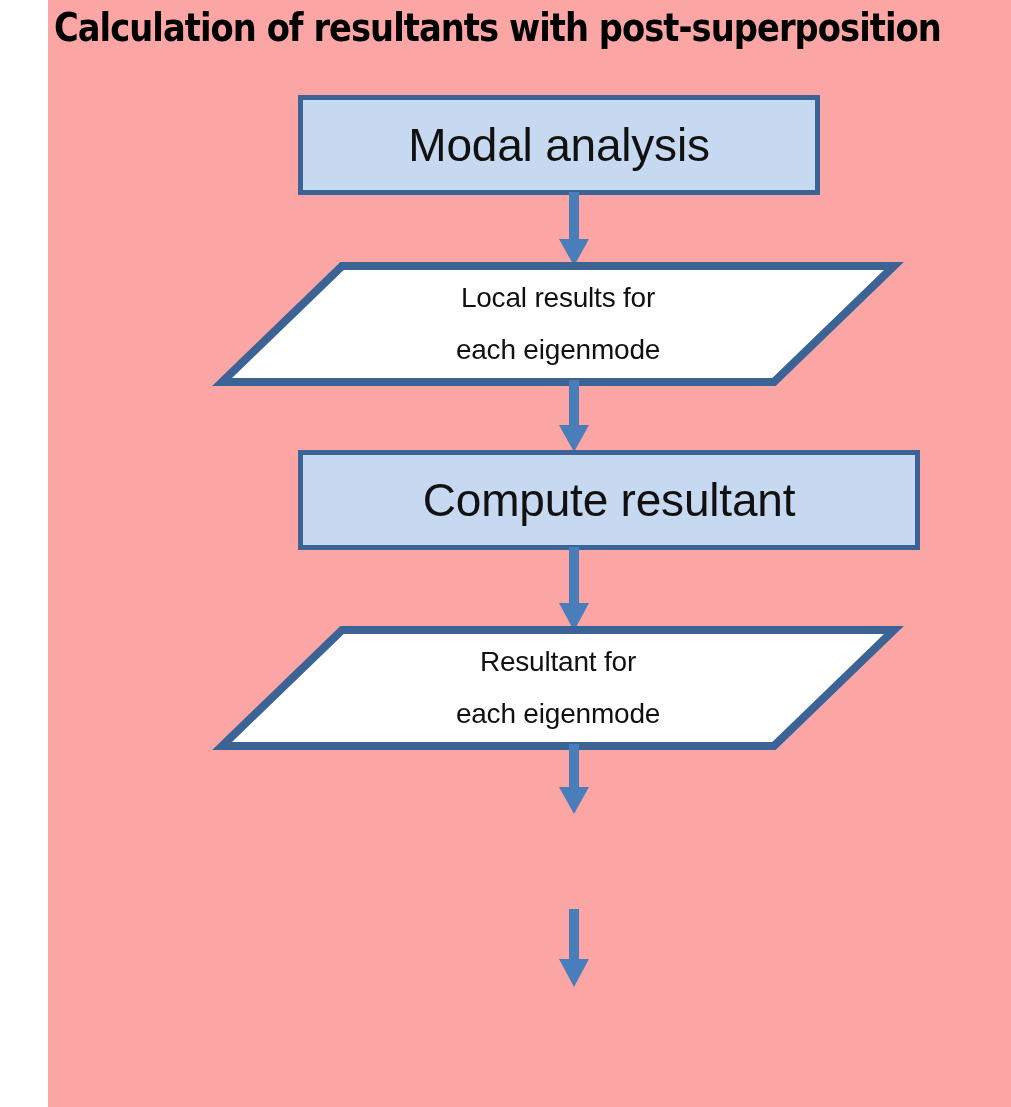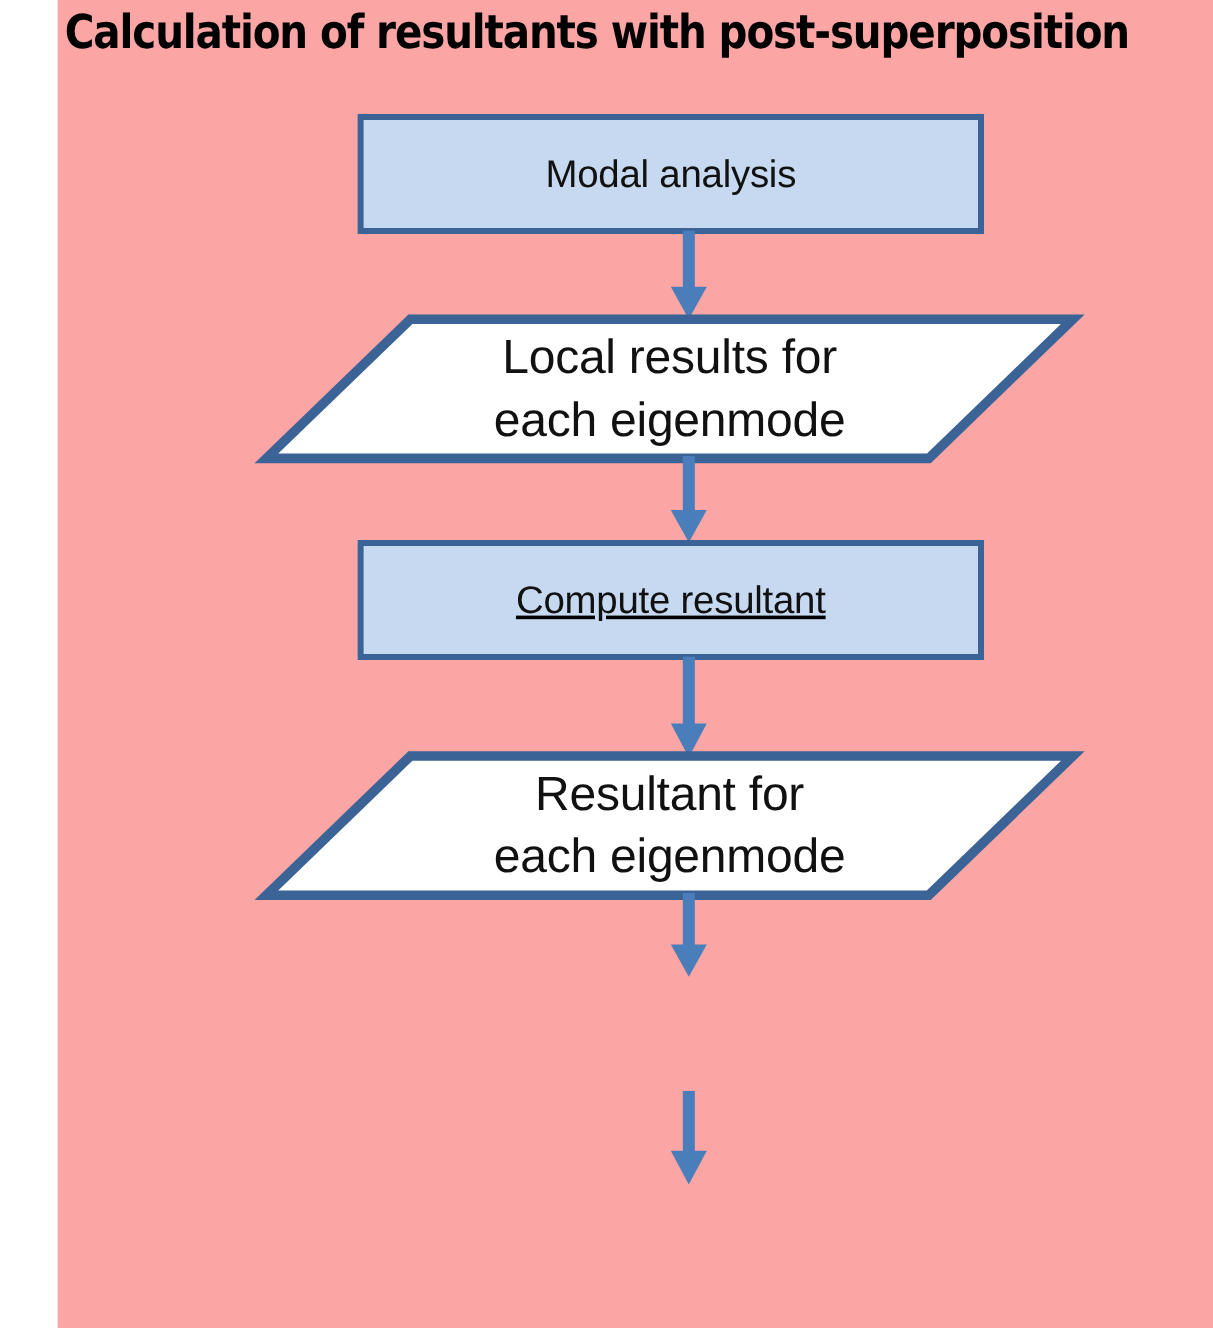--- a/index.html
+++ b/index.html
@@ -43,21 +43,21 @@
     box-sizing: border-box;
   }
   .process-box {
     background: #c6d9f0;
     border: 5px solid #3c6395;
     display: flex;
     align-items: center;
     justify-content: center;
   }
   .process-box .node-label {
-    font-size: 32px;
+    font-size: 46px;
     line-height: 42px;
     color: #111111;
     text-align: right;
     font-family: "Liberation Sans", sans-serif;
     font-weight: normal;
     letter-spacing: -0.2px;
   }
 
   
   .data-shape {
@@ -72,21 +72,21 @@
     left: 0;
     top: 0;
     width: 100%;
     height: 100%;
     display: flex;
     flex-direction: column;
     align-items: center;
     justify-content: center;
   }
   .data-shape .node-label {
-    font-size: 40px;
+    font-size: 28px;
     line-height: 52px;
     color: #111111;
     text-align: center;
     font-family: "Liberation Sans", sans-serif;
     letter-spacing: -0.2px;
     white-space: pre-line;
   }
 
   
   .connector {
@@ -122,21 +122,21 @@
     </div>
   </div>
 
   <div class="connector" style="left:496px; top:380px; width:60px; height:74px;">
     <svg width="60" height="74" viewBox="0 0 60 74">
       <rect x="25" y="0" width="10" height="47" fill="#4a7ebb"></rect>
       <polygon points="15,45 45,45 30,72" fill="#4a7ebb"></polygon>
     </svg>
   </div>
 
-  <div class="node process-box" style="left:250px; top:450px; width:522px; height:100px;text-decoration:underline;">
+  <div class="node process-box" style="left:250px; top:450px; width:622px; height:100px;">
     <span class="node-label">Compute resultant</span>
   </div>
 
   <div class="connector" style="left:496px; top:547px; width:60px; height:86px;">
     <svg width="60" height="86" viewBox="0 0 60 86">
       <rect x="25" y="0" width="10" height="58" fill="#4a7ebb"></rect>
       <polygon points="15,56 45,56 30,84" fill="#4a7ebb"></polygon>
     </svg>
   </div>
 

